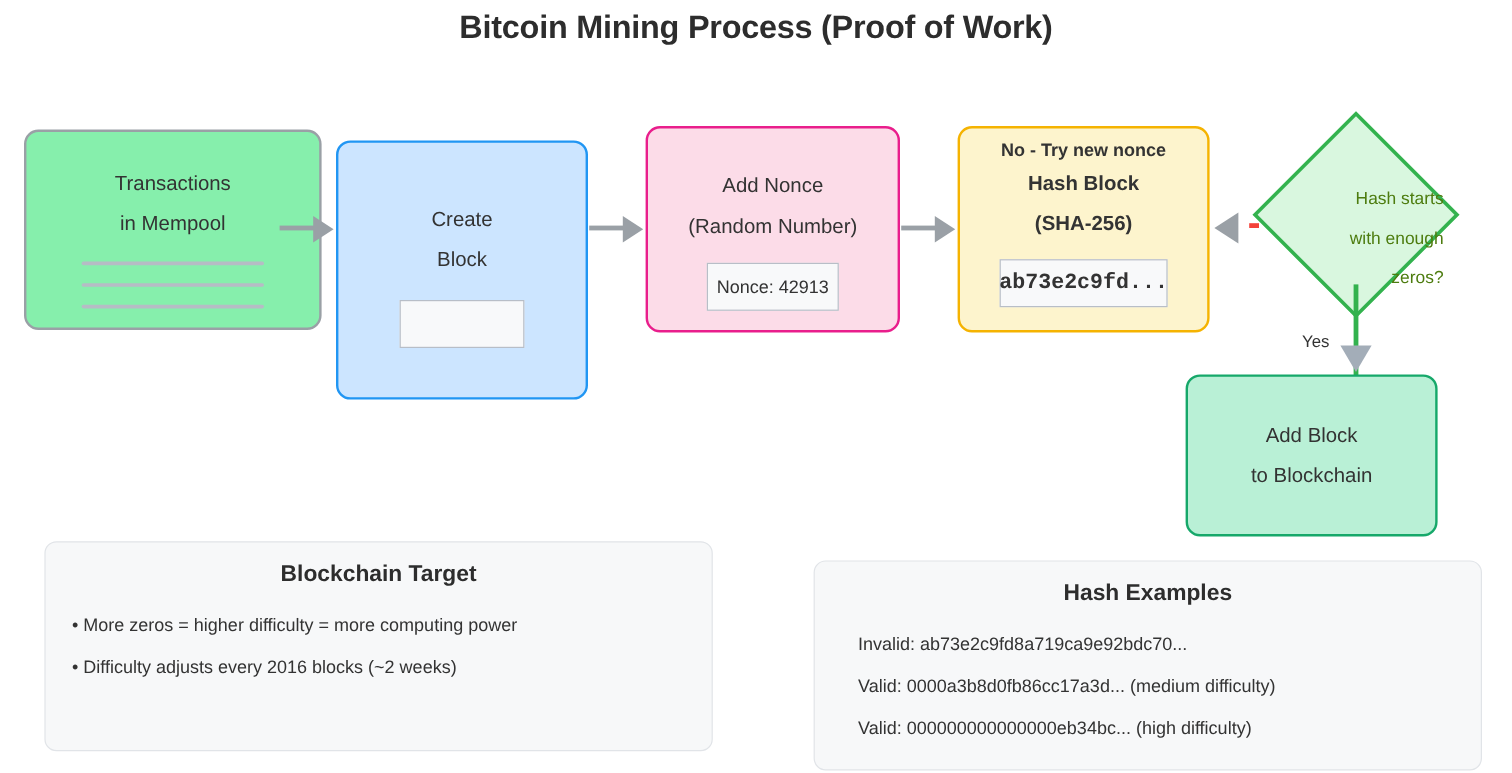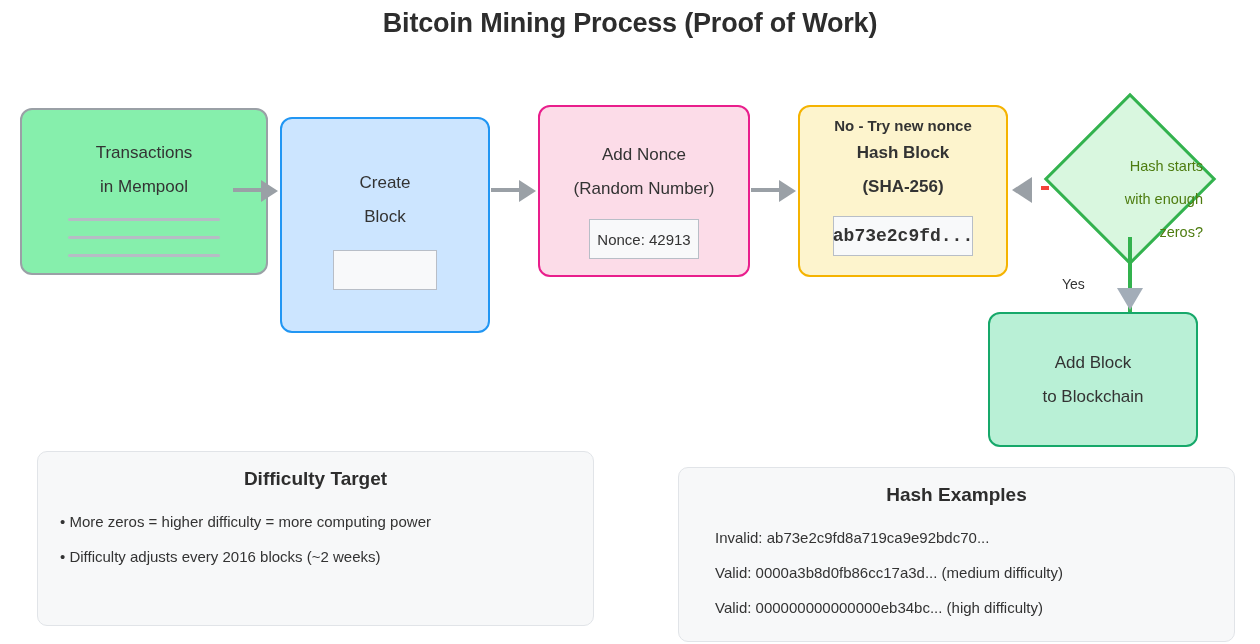--- a/index.html
+++ b/index.html
@@ -184,21 +184,21 @@
   
   #yesbranch-line {
     position: absolute;
     left: 1128px; top: 237px;
     width: 4px; height: 78px;
     background: #33b24e;
   }
   #yesbranch-head { left: 1117px; top: 288px; }
   #yes-label {
     position: absolute;
-    left: 1062px; top: 276px;
+    left: 1085px; top: 276px;
     font-size: 14px;
     color: #333333;
   }
 
   
   .panel {
     position: absolute;
     box-sizing: border-box;
     background: #f7f8f9;
     border: 1px solid #e1e4e8;
@@ -278,21 +278,21 @@
 <div id="yesbranch-line"></div>
 <div class="arrow-head-down" id="yesbranch-head"></div>
 <div id="yes-label">Yes</div>
 
 <div class="node" id="node-addblock">
   <div class="node-title">Add Block</div>
   <div class="node-title">to Blockchain</div>
 </div>
 
 <div class="panel" id="panel-difficulty">
-  <div class="panel-title">Difficulty Target</div>
+  <div class="panel-title">Blockchain Target</div>
   <div class="panel-line">• More zeros = higher difficulty = more computing power</div>
   <div class="panel-line">• Difficulty adjusts every 2016 blocks (~2 weeks)</div>
 </div>
 
 <div class="panel" id="panel-hashes">
   <div class="panel-title">Hash Examples</div>
   <div class="panel-line">Invalid: ab73e2c9fd8a719ca9e92bdc70...</div>
   <div class="panel-line">Valid: 0000a3b8d0fb86cc17a3d... (medium difficulty)</div>
   <div class="panel-line">Valid: 000000000000000eb34bc... (high difficulty)</div>
 </div>

